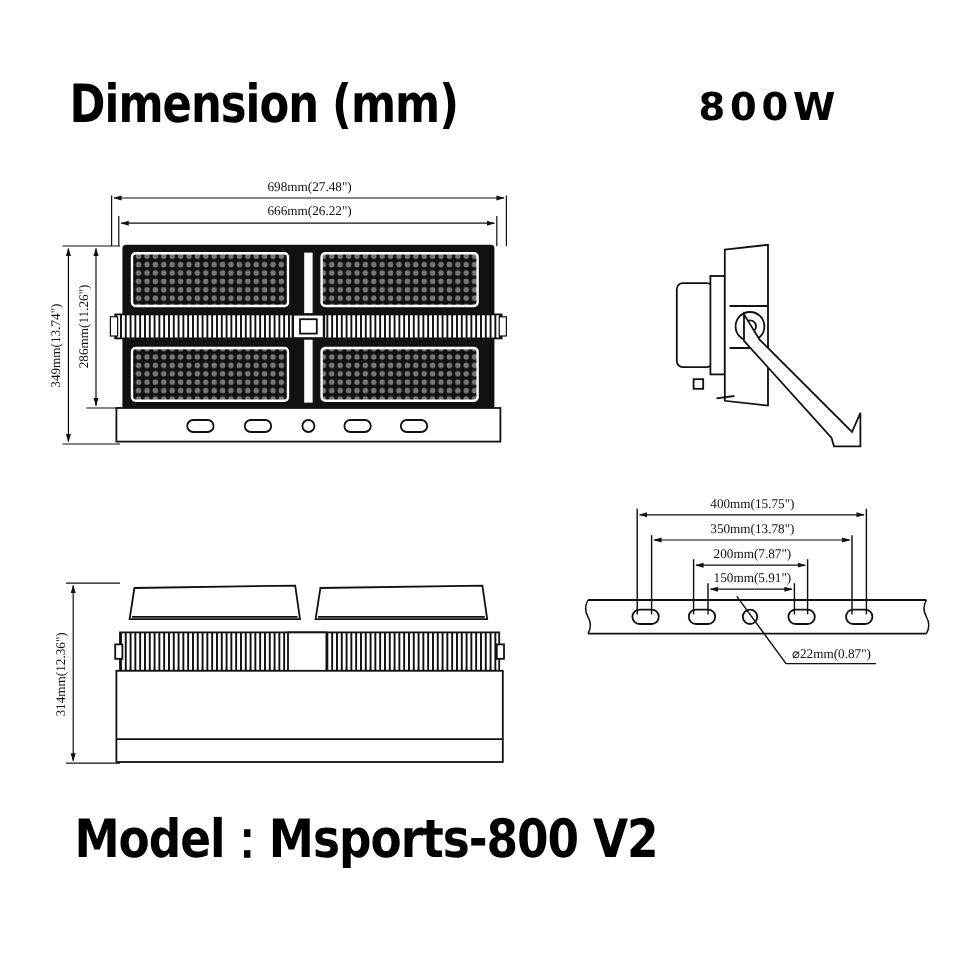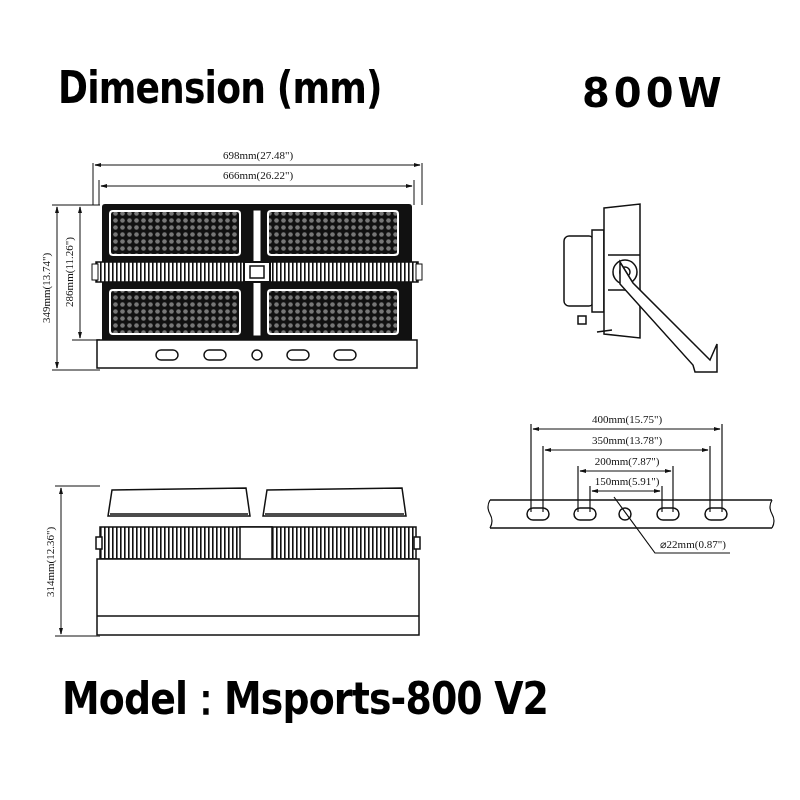--- a/index.html
+++ b/index.html
@@ -1,19 +1,19 @@
 <!DOCTYPE html>
 <html><head>
 <meta charset="utf-8">
 <style>
   html, body { margin:0; padding:0; background:#ffffff; }
   body { width:800px; height:800px; position:relative; overflow:hidden; font-family:"DejaVu Sans", sans-serif; }
   .title { position:absolute; font-family:"DejaVu Sans", sans-serif; font-weight:bold; color:#000; letter-spacing:-1px; }
   #dim-title { left:58px; top:62px; font-size:44px; transform:scaleX(0.82); transform-origin:left top; }
-  #power { left:582px; top:70px; font-size:40px; letter-spacing:4px; }
+  #power { left:582px; top:70px; font-size:32px; letter-spacing:4px; }
   #model { left:62px; top:670px; font-size:44px; transform:scaleX(0.86); transform-origin:left top; }
   svg { position:absolute; left:0; top:0; }
   .dimtext { font-family:"Liberation Serif", serif; font-size:11px; fill:#111; }
 </style>
 </head>
 <body>
 
 <div class="title" id="dim-title">Dimension (mm)</div>
 <div class="title" id="power">800W</div>
 <div class="title" id="model">Model：Msports-800 V2</div>

